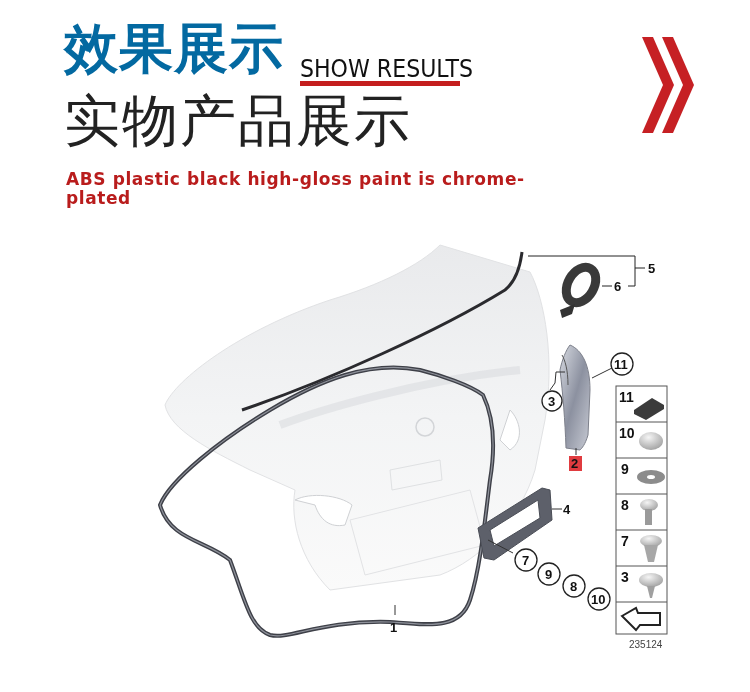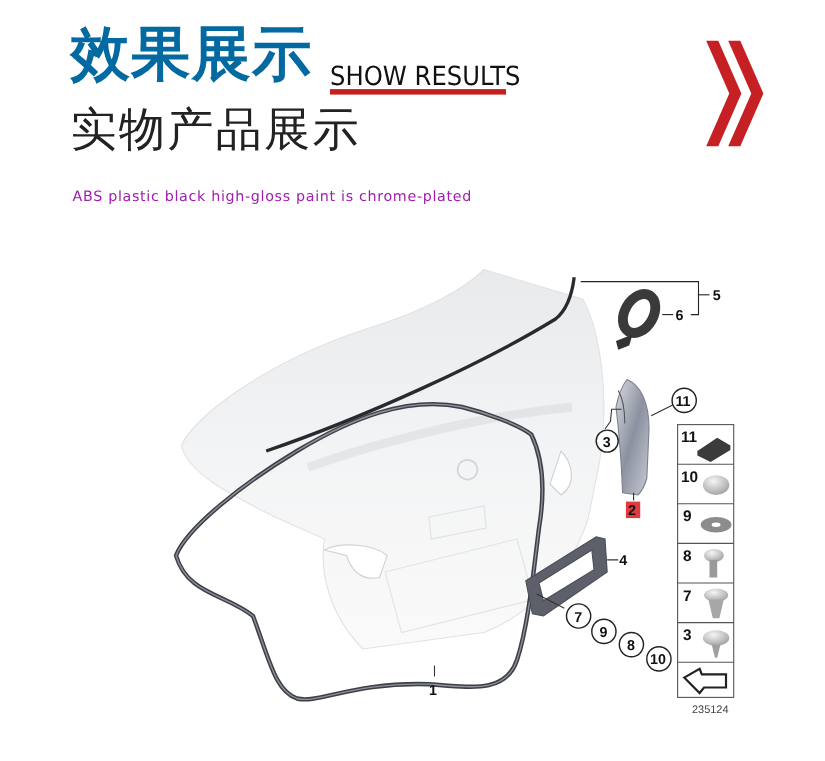--- a/index.html
+++ b/index.html
@@ -12,28 +12,28 @@
   .title-en {
     position: absolute; left: 300px; top: 55px;
     font-family: "DejaVu Sans", sans-serif; font-size: 24px; line-height: 28px;
     color: #111; letter-spacing: 0px; transform: scaleX(0.92); transform-origin: left;
   }
   .title-en-bar {
     position: absolute; left: 300px; top: 81px; width: 160px; height: 5px; background: #c41e1e;
   }
   .subtitle-cn {
     position: absolute; left: 64px; top: 96px;
-    font-family: Liberation Mono, monospace; font-weight: 300; font-size: 42px; line-height: 50px;
+    font-family: Liberation Sans, sans-serif; font-weight: 300; font-size: 56px; line-height: 50px;
     color: #222; letter-spacing: 2px;
   }
   .chevrons { position: absolute; left: 640px; top: 35px; }
   .desc {
     position: absolute; left: 66px; top: 170px; width: 480px;
-    font-family: "DejaVu Sans", sans-serif; font-weight: normal; font-size: 13px; line-height: 19px;
-    color: #a21caf; letter-spacing: 0.6px;
+    font-family: "DejaVu Sans", sans-serif; font-weight: bold; font-size: 17px; line-height: 19px;
+    color: #b91c1c; letter-spacing: 0.6px;
   }
   .diagram { position: absolute; left: 0; top: 230px; }
   .callout-text { font-family: "Liberation Sans", sans-serif; font-weight: bold; font-size: 13px; fill: #111; }
   .legend-text { font-family: "Liberation Sans", sans-serif; font-weight: bold; font-size: 14px; fill: #111; }
   .figno { font-family: "Liberation Sans", sans-serif; font-size: 10px; fill: #444; }
 </style>
 </head>
 <body>
 
 <div class="title-cn">效果展示</div>

